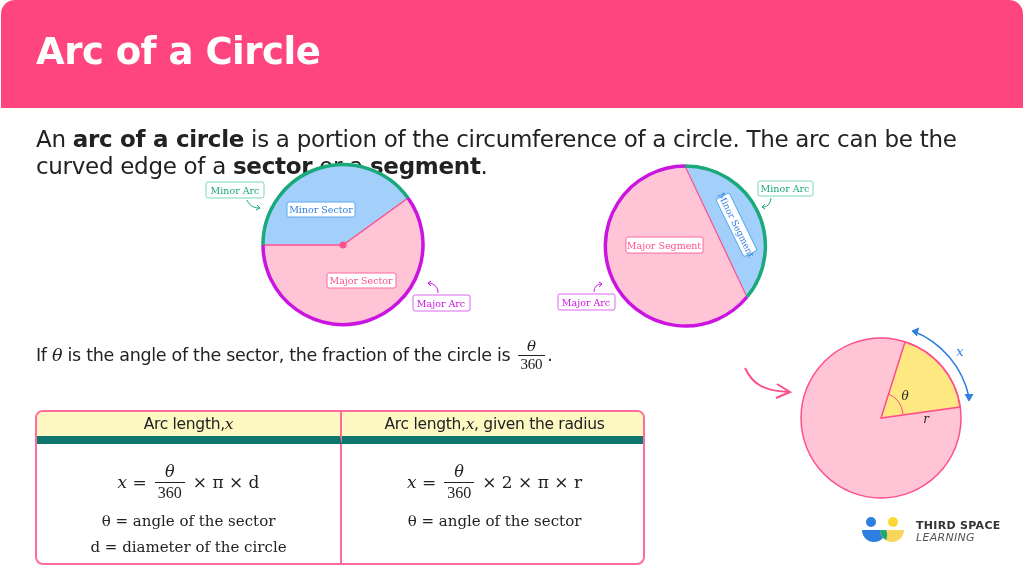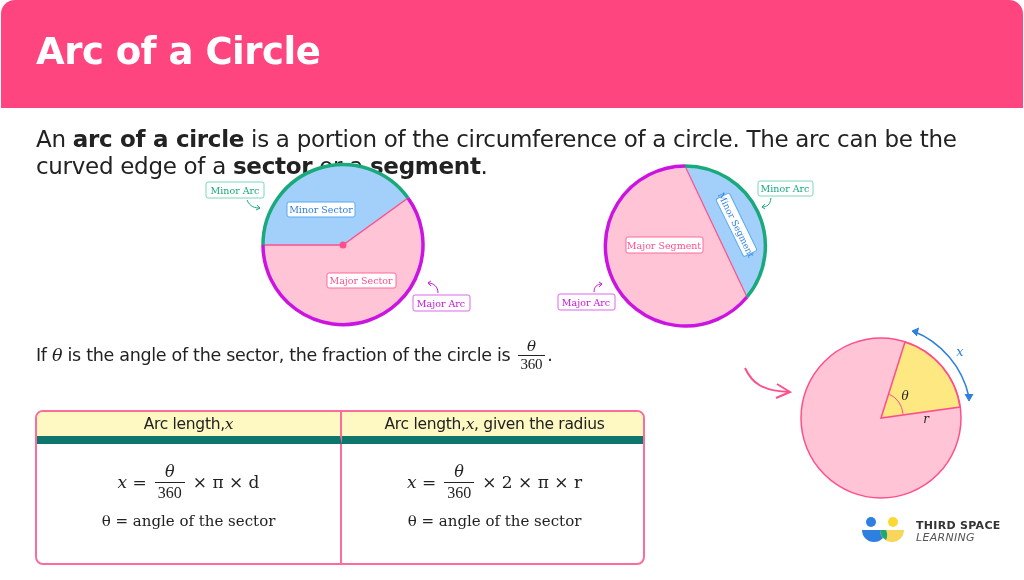--- a/index.html
+++ b/index.html
@@ -165,20 +165,21 @@
   <div class="td col1">
     <div class="eq">
       <span class="math">x =</span>
       <span class="frac">
           <span class="num">θ</span>
           <span class="den">360</span>
         </span>
       <span>× π × d</span>
     </div>
     <div class="def">θ = angle of the sector</div>
+    <div class="def">d = diameter of the circle</div>
   </div>
   <div class="td">
     <div class="eq">
       <span class="math">x =</span>
       <span class="frac">
           <span class="num">θ</span>
           <span class="den">360</span>
         </span>
       <span>× 2 × π × r</span>
     </div>

